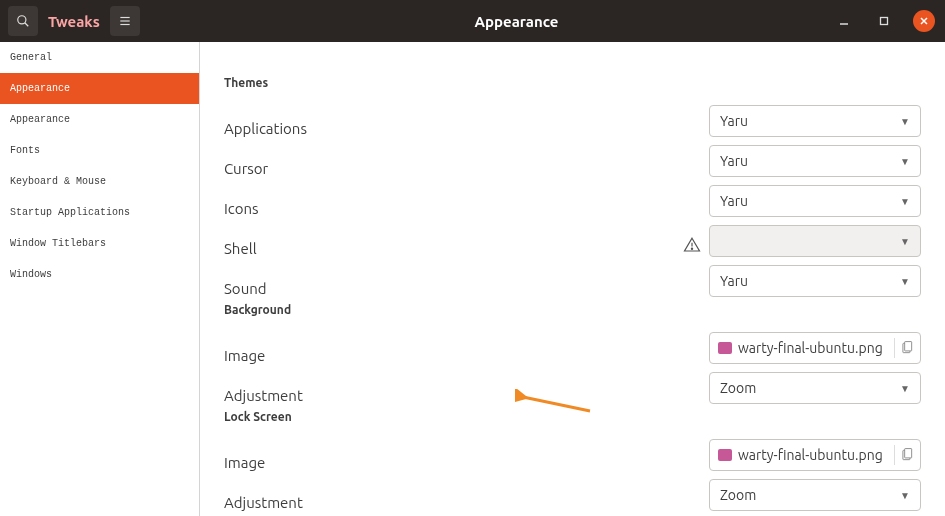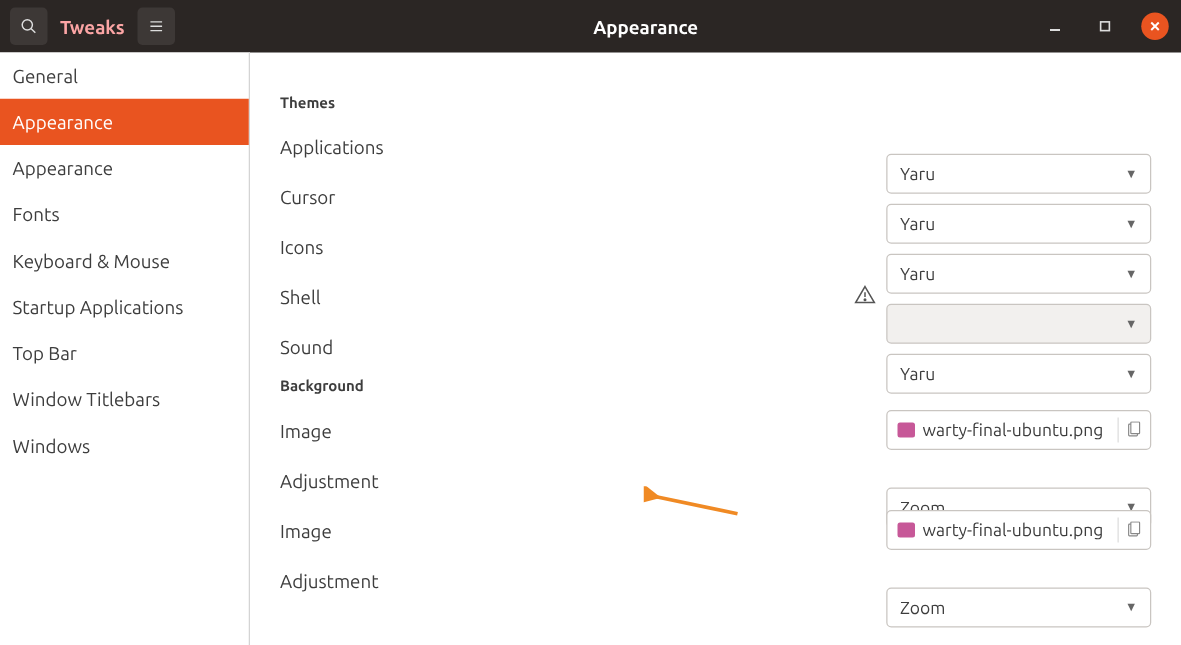--- a/index.html
+++ b/index.html
@@ -61,39 +61,40 @@
     }
     .win-close { background: #e95420; color: #fff; }
     .content { display: flex; height: calc(100% - 42px); }
     .sidebar {
       width: 200px;
       border-right: 1px solid #d4d4d4;
       background: #fff;
     }
     .sidebar-item {
       padding: 10px 10px;
-      font-size: 15px;
+      font-size: 10px;
       cursor: pointer;
+      font-family: Liberation Mono, monospace;
     }
     .sidebar-item.active { background: #e95420; color: #fff; }
     .main {
       flex: 1;
       padding: 28px 24px 10px 24px;
       overflow-y: auto;
       position: relative;
     }
     .section-title {
       font-weight: 700;
       font-size: 12px;
       margin-bottom: 8px;
       margin-top: 6px;
     }
     .row {
       display: flex;
-      align-items: center;
+      align-items: flex-end;
       height: 40px;
     }
     .row-label { flex: 0 0 260px; font-size: 15px; }
     .row-spacer { flex: 1; }
     .warn {
       margin-right: 8px;
       color: #555;
     }
     .combo {
       width: 212px;
@@ -190,21 +191,20 @@
 </div>
 
 <div class="content">
   <div class="sidebar">
     <div class="sidebar-item"><span>General</span></div>
     <div class="sidebar-item active"><span>Appearance</span></div>
     <div class="sidebar-item"><span>Appearance</span></div>
     <div class="sidebar-item"><span>Fonts</span></div>
     <div class="sidebar-item"><span>Keyboard &amp; Mouse</span></div>
     <div class="sidebar-item"><span>Startup Applications</span></div>
-    <div class="sidebar-item"><span>Top Bar</span></div>
     <div class="sidebar-item"><span>Window Titlebars</span></div>
     <div class="sidebar-item"><span>Windows</span></div>
   </div>
 
   <div class="main">
 
     <div class="section-title">Themes</div>
 
     <div class="row">
       <div class="row-label">Applications</div>
@@ -277,20 +277,21 @@
 
     <div class="row">
       <div class="row-label">Adjustment</div>
       <div class="row-spacer"></div>
       <div class="combo">
         <span class="combo-text">Zoom</span>
         <span class="combo-caret">▼</span>
       </div>
     </div>
 
+    <div class="section-title">Lock Screen</div>
 
     <div class="row">
       <div class="row-label">Image</div>
       <div class="row-spacer"></div>
       <div class="filebox">
         <div class="img-badge"></div>
         <span class="filebox-name">warty-final-ubuntu.png</span>
         <span class="file-icon">
           <svg width="14" height="14" viewBox="0 0 24 24" fill="none" stroke="currentColor" stroke-width="1.6">
               <rect x="5" y="4" width="12" height="16" rx="1"></rect>

